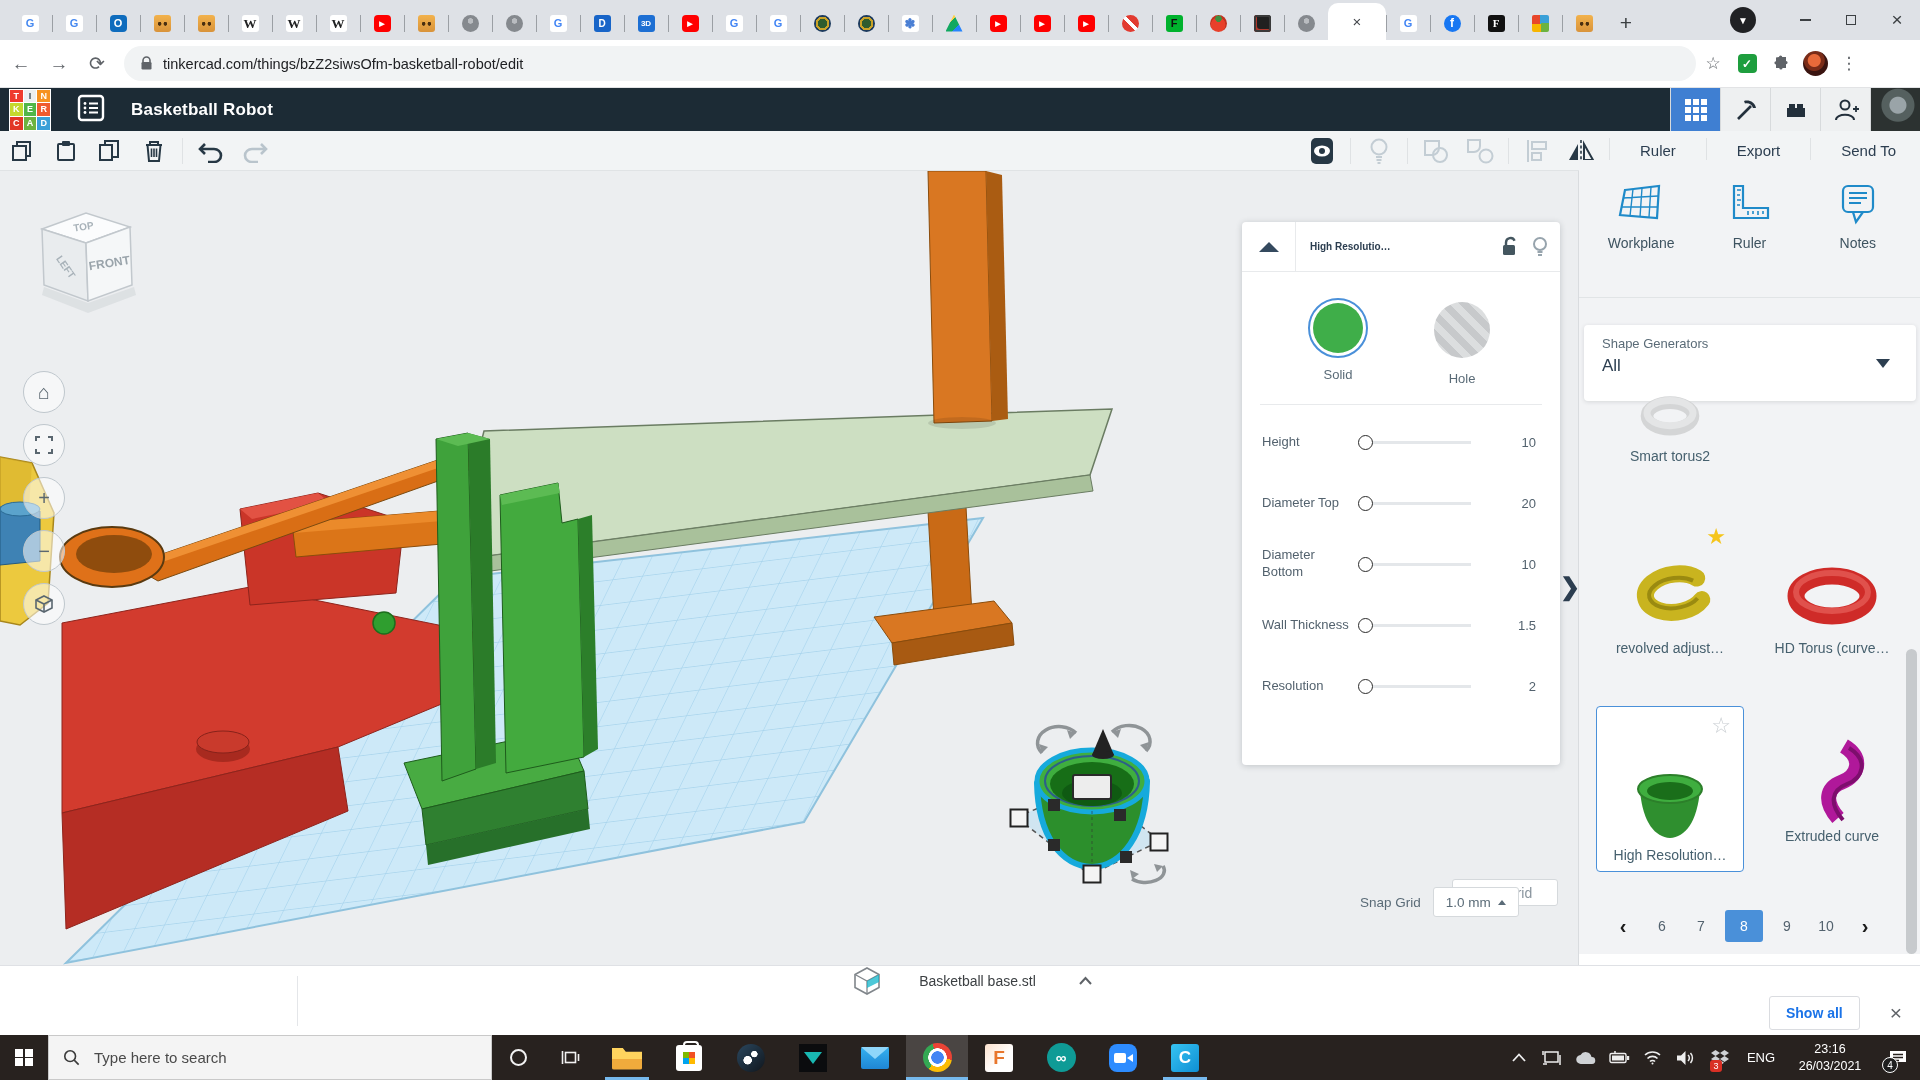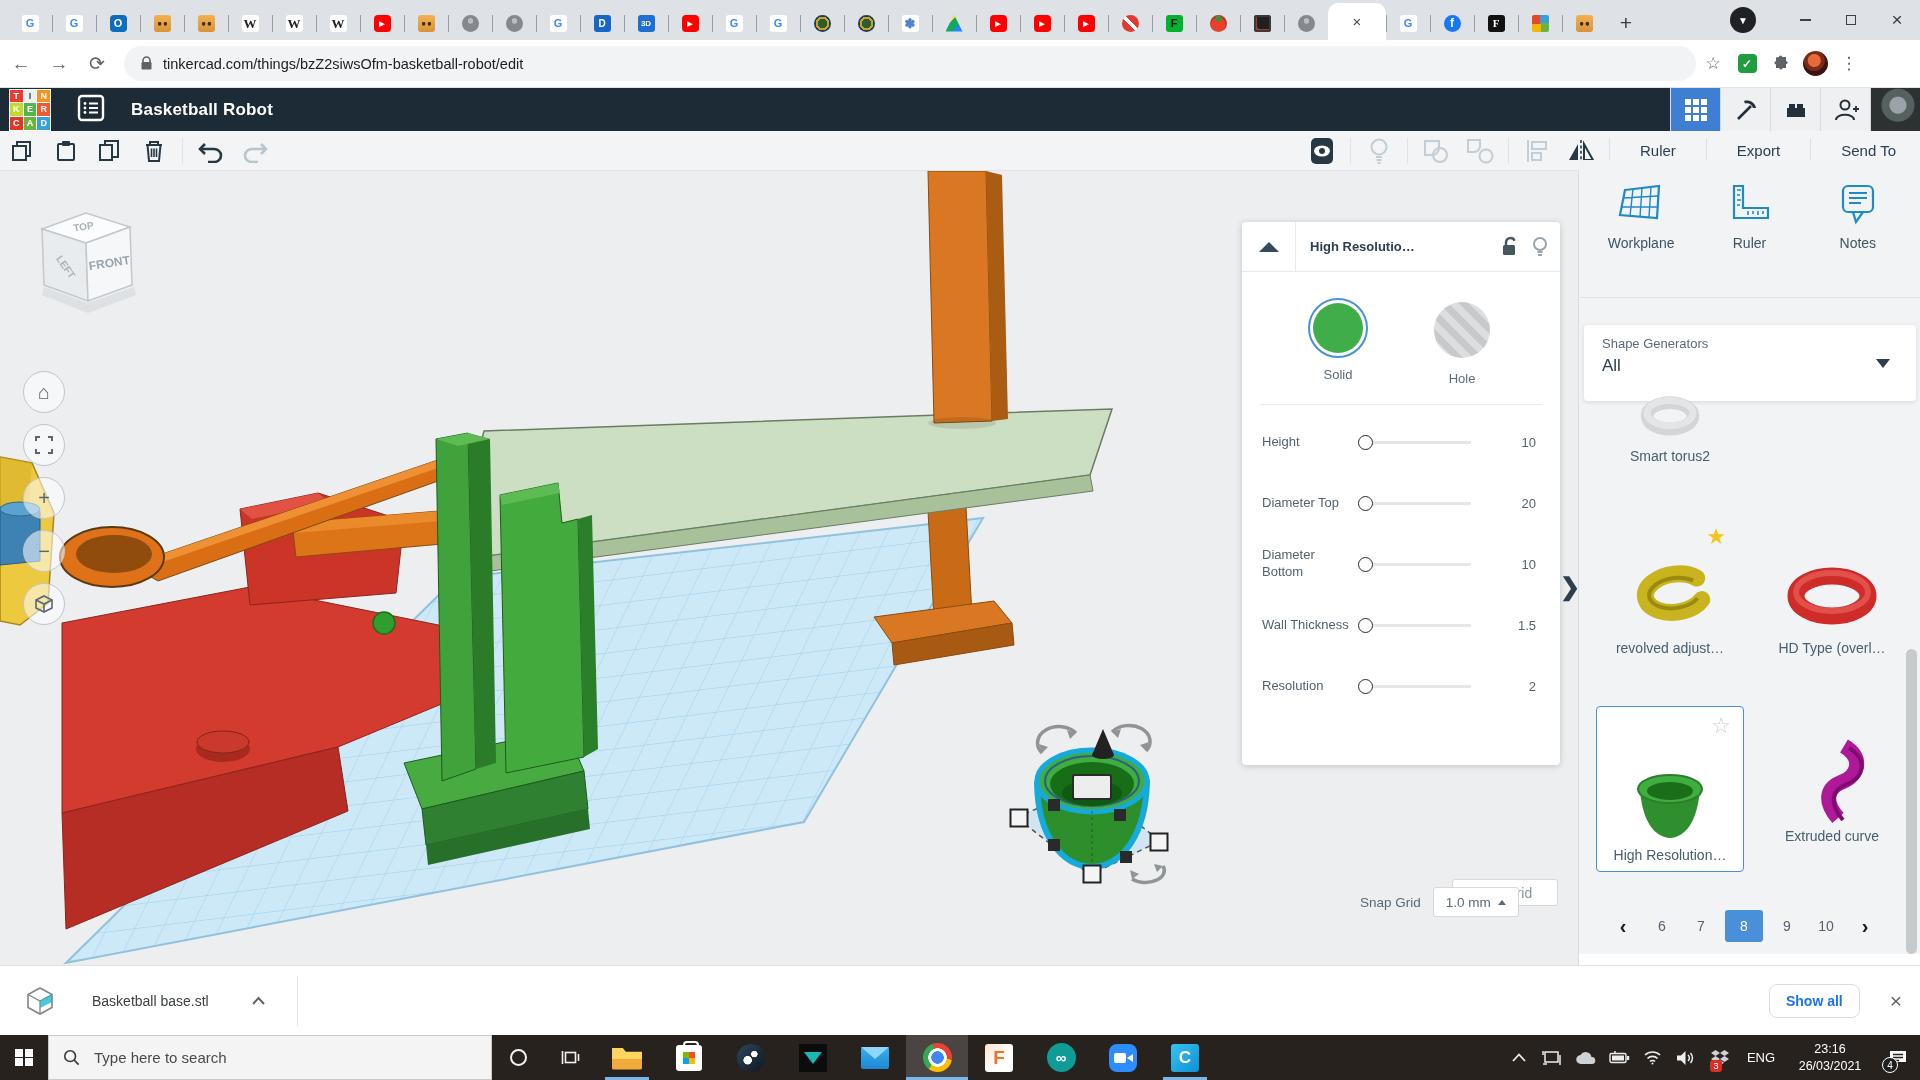--- a/index.html
+++ b/index.html
@@ -87,21 +87,21 @@
   .viewcube{position:absolute;left:26px;top:28px;}
   .navcol{position:absolute;left:23px;top:200px;display:flex;flex-direction:column;gap:11px;}
   .navbtn{width:42px;height:42px;border-radius:50%;border:1.5px solid #bfc7cd;background:rgba(255,255,255,.55);color:#5a6770;display:flex;align-items:center;justify-content:center;font-size:20px;}
   .expand-ch{position:absolute;left:1560px;top:402px;font-size:24px;font-weight:700;color:#2c3e50;}
 
   
   .inspector{position:absolute;left:1242px;top:51px;width:318px;height:543px;background:#fff;border-radius:4px;box-shadow:0 1px 6px rgba(40,50,60,.22);}
   .insp-head{height:50px;display:flex;align-items:center;border-bottom:1px solid #e8eaec;}
   .collapse-cell{width:54px;height:50px;display:flex;align-items:center;justify-content:center;border-right:1px solid #e8eaec;}
   .tri-up{width:0;height:0;border-left:10px solid transparent;border-right:10px solid transparent;border-bottom:10px solid #34495e;}
-  .insp-title{flex:1;padding-left:14px;font-size:13px;font-weight:700;color:#2c3e50;white-space:nowrap;overflow:hidden;}
+  .insp-title{flex:1;padding-left:14px;font-size:10px;font-weight:700;color:#2c3e50;white-space:nowrap;overflow:hidden;}
   .insp-head .hicon{margin-right:12px;}
   .solidhole{display:flex;justify-content:center;gap:62px;padding:26px 0 18px;border-bottom:1px solid #e8eaec;margin:0 18px;}
   .sh-col{display:flex;flex-direction:column;align-items:center;}
   .solid-ring{width:60px;height:60px;border-radius:50%;border:2px solid #4a90d9;padding:3px;background:#fff;}
   .solid-core{width:50px;height:50px;border-radius:50%;background:#3fae49;}
   .hole-circle{width:56px;height:56px;margin:4px;border-radius:50%;background:repeating-linear-gradient(45deg,#c7c9cb 0 7px,#dcdedf 7px 14px);}
   .sh-label{margin-top:9px;font-size:13px;color:#5a6b77;}
   .sliders{padding:20px 18px 0 20px;}
   .srow{display:flex;align-items:center;min-height:34px;margin-bottom:27px;}
   .slabel{width:96px;font-size:13px;color:#53626e;line-height:1.3;}
@@ -133,27 +133,27 @@
   .g-label{font-size:14px;color:#46606e;white-space:nowrap;padding-bottom:8px;}
   .star-gold{position:absolute;right:18px;top:6px;color:#f5c51b;font-size:22px;}
   .star-outline{position:absolute;right:12px;top:6px;color:#c9ced2;font-size:22px;}
   .pagin{position:absolute;left:0;top:750px;width:330px;display:flex;align-items:center;justify-content:center;gap:9px;}
   .pg{min-width:30px;height:32px;display:flex;align-items:center;justify-content:center;font-size:14px;color:#53626e;border-radius:3px;}
   .pg.active{background:#4a90d9;color:#fff;width:38px;}
   .pg.arrow{font-size:20px;font-weight:700;color:#1b1b1b;}
   .sscroll{position:absolute;left:327px;top:489px;width:11px;height:305px;background:#c7cacd;border-radius:6px;}
 
   
-  .dlbar{position:absolute;left:0;top:965px;width:1920px;height:70px;background:#fff;border-top:1px solid #dfe1e5;display:flex;align-items:center;}
+  .dlbar{position:absolute;left:0;top:965px;width:1920px;height:70px;background:#fff;border-top:1px solid #dfe1e5;display:flex;align-items:center;flex-direction:column;}
   .dlitem{display:flex;align-items:center;margin-left:26px;}
   .dlname{font-size:14px;color:#3c4043;margin-left:38px;}
   .dlchev{margin-left:42px;}
   .dldiv{position:absolute;left:297px;top:10px;height:50px;width:1px;background:#e4e6e9;}
   .dlright{margin-left:auto;display:flex;align-items:center;gap:30px;margin-right:18px;}
-  .showall{border:1px solid #dadce0;border-radius:8px;padding:8px 16px;color:#1a73e8;font-size:14px;font-weight:600;background:#fff;}
+  .showall{border:1px solid #dadce0;border-radius:3px;padding:8px 16px;color:#1a73e8;font-size:14px;font-weight:600;background:#fff;}
   .dlclose{font-size:21px;color:#5f6368;}
 
   
   .taskbar{position:absolute;left:0;top:1035px;width:1920px;height:45px;background:#28221f;display:flex;align-items:stretch;}
   .startbtn{width:48px;display:flex;align-items:center;justify-content:center;}
   .winlogo{display:grid;grid-template-columns:8px 8px;grid-template-rows:8px 8px;gap:1.5px;}
   .winlogo div{background:#fff;}
   .tsearch{width:444px;background:#f4f4f4;border:1px solid #c9c9c9;display:flex;align-items:center;padding-left:14px;gap:12px;}
   .tsearch input{border:none;outline:none;background:transparent;font-size:15px;color:#3c3c3c;width:340px;}
   .tsearch input::placeholder{color:#4a4a4a;}
@@ -773,21 +773,21 @@
           </div>
           <div class="g-label">revolved adjust…</div>
         </div>
         <div class="g-tile">
           <div class="g-thumb" style="height: 122px;">
             <svg width="110" height="88" viewBox="0 0 110 88">
               <ellipse cx="55" cy="44" rx="36" ry="20" fill="none" stroke="#cf2b28" stroke-width="17"></ellipse>
               <ellipse cx="55" cy="40" rx="36" ry="19" fill="none" stroke="#e0514c" stroke-width="6"></ellipse>
             </svg>
           </div>
-          <div class="g-label">HD Type (overl…</div>
+          <div class="g-label">HD Torus (curve…</div>
         </div>
       </div>
     <div class="g-row" style="top:546px">
         <div class="g-tile selected">
           <span class="star-outline">☆</span>
           <div class="g-thumb" style="height: 140px;">
             <svg width="100" height="86" viewBox="0 0 100 86">
               <path d="M20,30 C23,62 35,76 50,77 C65,76 77,62 80,29 Z" fill="#2f8f2f"></path>
               <ellipse cx="50" cy="28" rx="32" ry="14" fill="#3fae3f" stroke="#2c7f2a" stroke-width="2"></ellipse>
               <ellipse cx="50" cy="30" rx="23" ry="9" fill="#1a6e1a"></ellipse>

